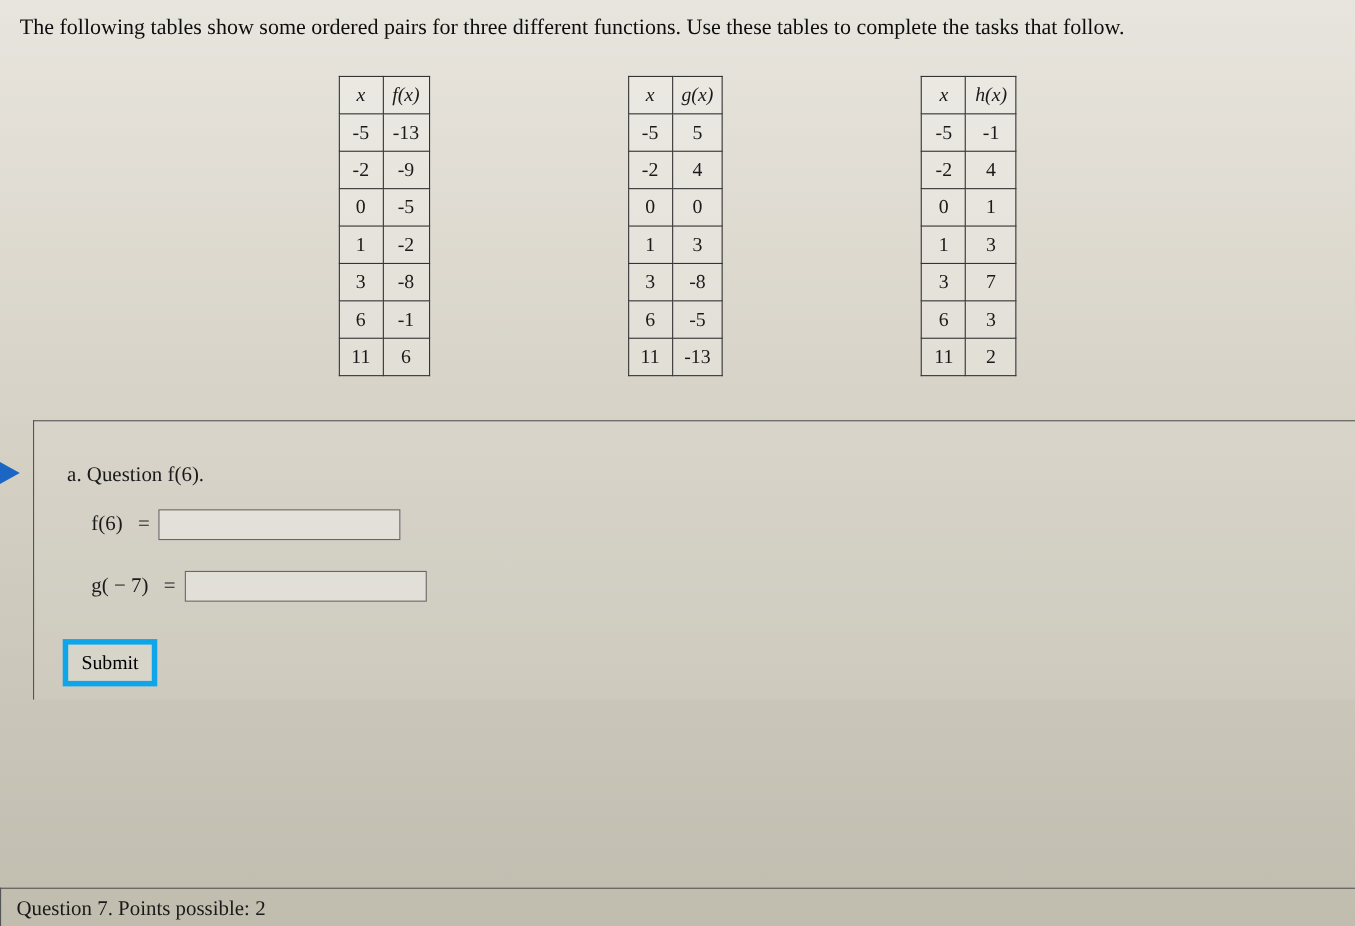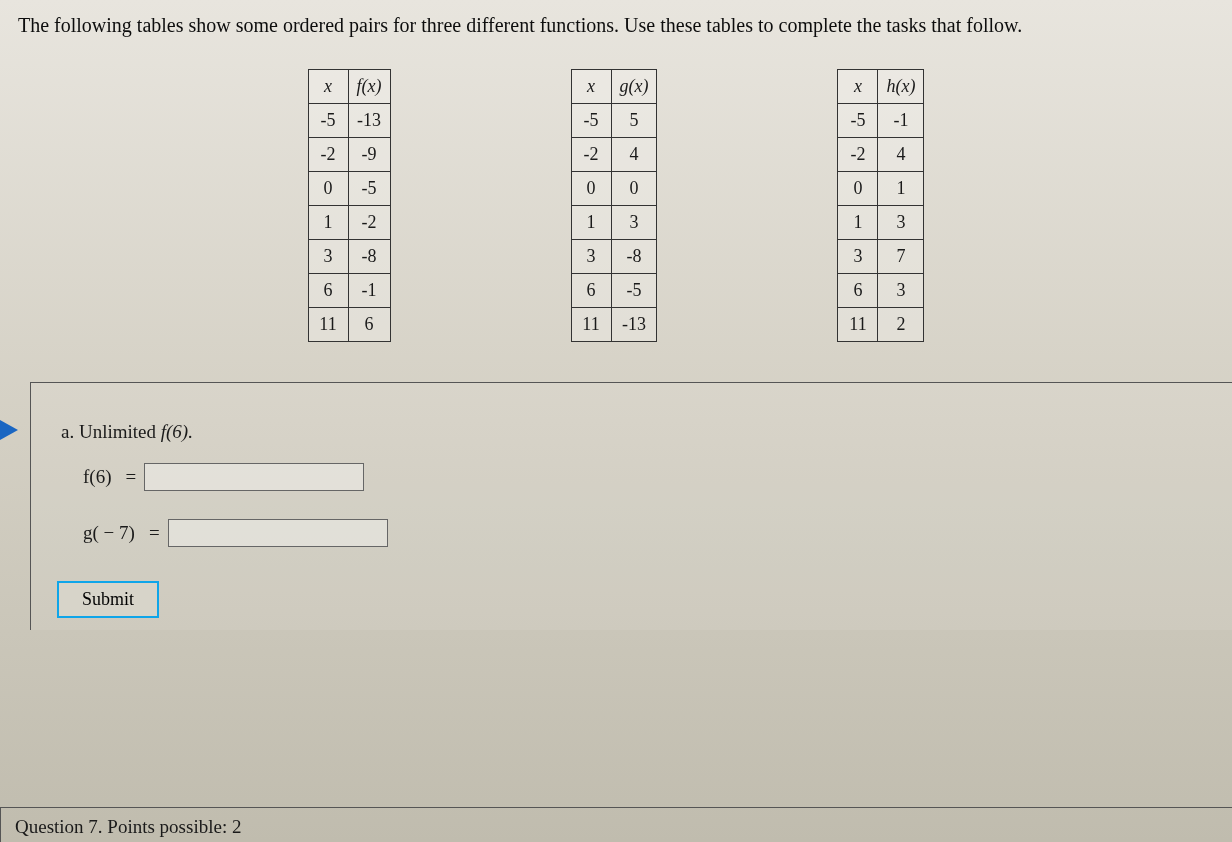--- a/index.html
+++ b/index.html
@@ -61,41 +61,41 @@
     border-bottom: none;
     width: calc(100% - 30px);
     background: rgba(255,255,255,0.08);
     padding: 28px 26px 12px 26px;
   }
   .sub-q {
     font-size: 19px;
     margin: 10px 0 20px 4px;
     font-style: normal;
   }
-  .sub-q .fn { font-style: italic; }
+  .sub-q .fn { }
   .eq-row {
     display: flex;
     align-items: center;
     margin: 0 0 28px 26px;
     font-size: 19px;
   }
   .eq-row .lhs { margin-right: 6px; }
   .eq-row .eqsign { margin: 0 8px; }
   .answer-input {
     width: 220px;
     height: 28px;
     border: 1px solid #666;
     background: rgba(255,255,255,0.35);
     font-size: 16px;
     padding: 2px 6px;
   }
   .submit-btn {
-    border: 2px solid #0ea5e9;
+    border: 5px solid #0ea5e9;
     background: #d7d4c9;
-    padding: 6px 23px;
+    padding: 6px 12px;
     font-size: 18px;
     font-family: inherit;
     cursor: pointer;
     margin-top: 6px;
   }
   .footer-box {
     margin: 16px 0 0 0;
     border: 1px solid #555;
     border-right: none;
     border-bottom: none;
@@ -225,21 +225,21 @@
   </tbody>
     </table>
 
 </div>
 
 <div class="pointer-tri"></div>
 
 <div class="question-box">
 
   <div class="sub-q">
-    <span>a. Unlimited </span><span class="fn">f(6).</span>
+    <span>a. Question </span><span class="fn">f(6).</span>
   </div>
   <div class="eq-row">
     <span class="lhs">f(6)</span>
     <span class="eqsign">=</span>
     <input class="answer-input" type="text" value="" style="">
   </div>
 
   <div class="eq-row">
     <span class="lhs">g( − 7)</span>
     <span class="eqsign">=</span>

